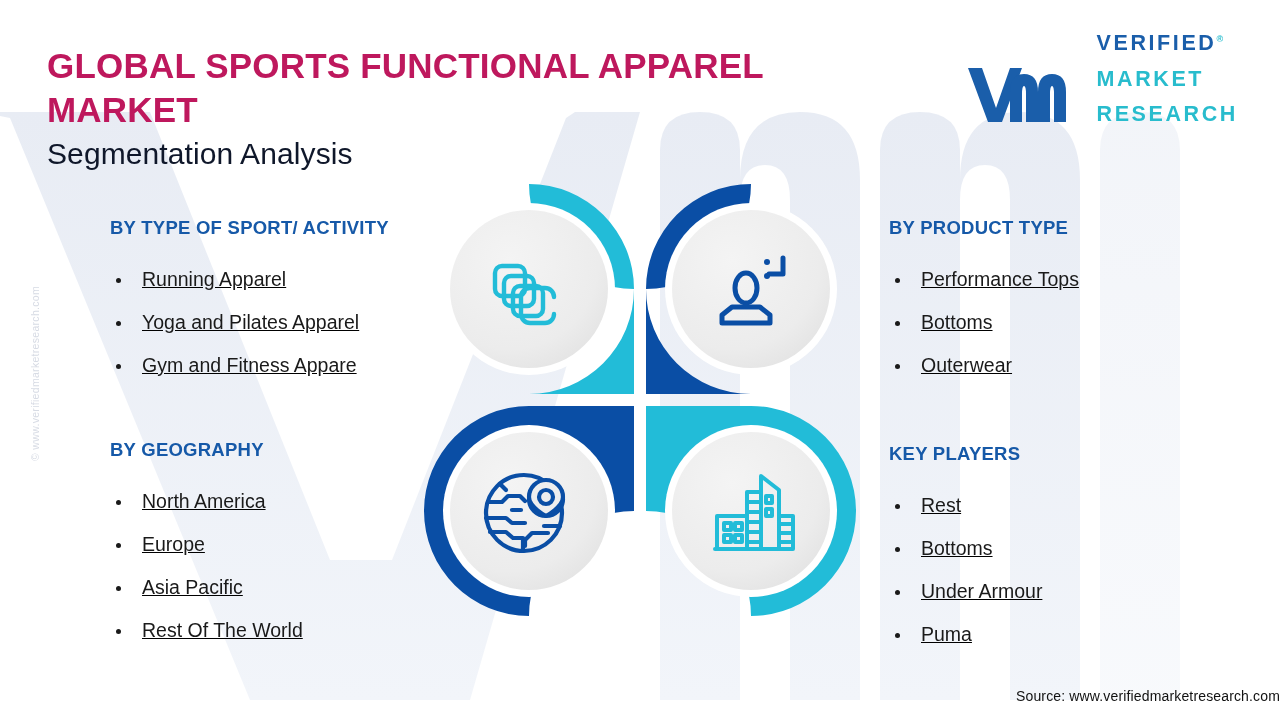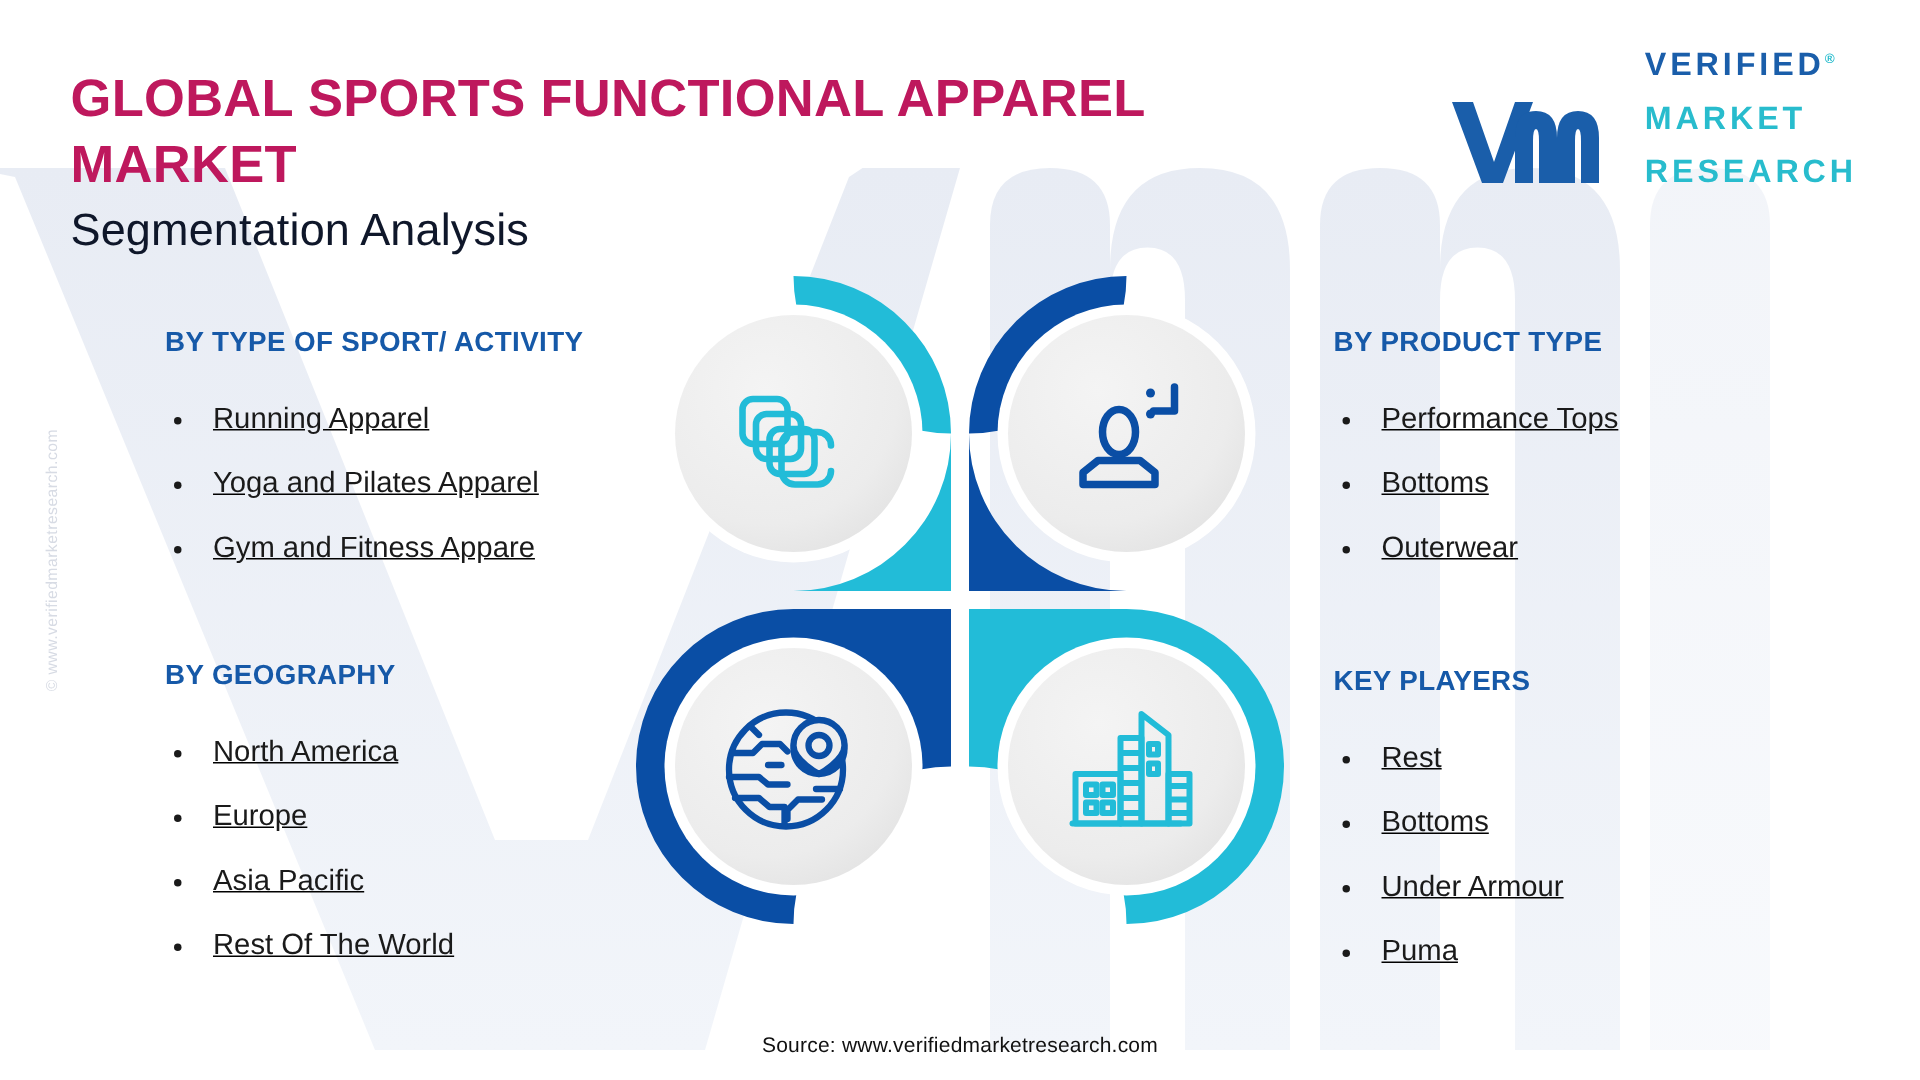--- a/index.html
+++ b/index.html
@@ -68,21 +68,21 @@
   #col-type{left:110px;top:206px;width:350px;}
   #col-geography{left:110px;top:428px;width:330px;}
   #col-product{left:889px;top:206px;width:330px;}
   #col-players{left:889px;top:432px;width:330px;}
 
   
   #pinwheel{position:absolute;left:424px;top:184px;width:432px;height:432px;z-index:4;}
 
   
   #footer-source{
-    position:absolute;left:0;bottom:16px;width:1280px;text-align:center;
+    position:absolute;left:0;bottom:16px;width:1280px;text-align:right;
     font-size:14px;color:#111;z-index:6;letter-spacing:.15px;
   }
 </style>
 </head>
 <body>
 
 <svg id="bg-watermark" width="1280" height="720" viewBox="0 0 1280 720" aria-hidden="true">
   <defs>
     <linearGradient id="wmGrad" x1="0" y1="0" x2="0" y2="1">
       <stop offset="0%" stop-color="#e8ecf4"></stop>

